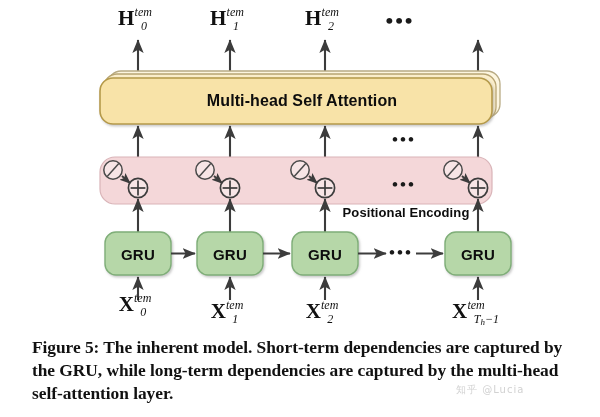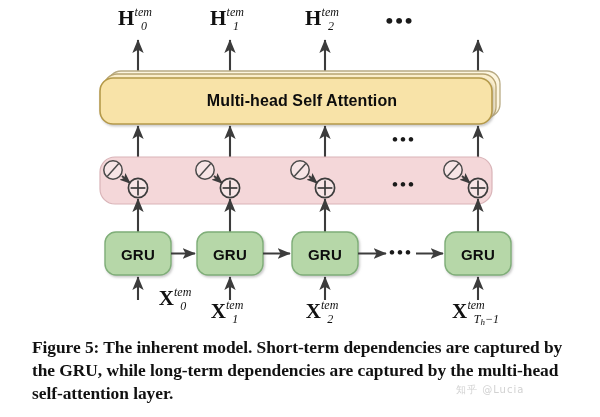--- a/index.html
+++ b/index.html
@@ -187,29 +187,30 @@
   </div>
 
   <div class="dots" style="left:400px;top:21px;">•••</div>
 
   <div class="boxtext attn-text" style="left:296px;top:101px;">Multi-head Self Attention</div>
 
   <div class="dots small" style="left:404px;top:139px;">•••</div>
 
   <div class="dots small" style="left:404px;top:184px;">•••</div>
 
+  <div class="boxtext pe-text" style="left:406px;top:212px;">Positional Encoding</div>
 
   <div class="boxtext gru-text" style="left:138px;top:254px;">GRU</div>
   <div class="boxtext gru-text" style="left:230px;top:254px;">GRU</div>
   <div class="boxtext gru-text" style="left:325px;top:254px;">GRU</div>
   <div class="boxtext gru-text" style="left:478px;top:254px;">GRU</div>
 
   <div class="dots small" style="left:401px;top:252px;">•••</div>
 
-  <div class="mathlbl" style="left:138px;top:288px;margin-left:40px;">
+  <div class="mathlbl" style="left:138px;top:294px;">
     <span class="base">X</span><span class="sup">tem</span><span class="sub">0</span>
   </div>
   <div class="mathlbl" style="left:230px;top:301px;">
     <span class="base">X</span><span class="sup">tem</span><span class="sub">1</span>
   </div>
   <div class="mathlbl" style="left:325px;top:301px;">
     <span class="base">X</span><span class="sup">tem</span><span class="sub">2</span>
   </div>
   <div class="mathlbl" style="left:481px;top:301px;text-align:right;">
     <span class="base">X</span><span class="sup">tem</span><span class="sub wide">T<span class="ssub">h</span>−1</span>

